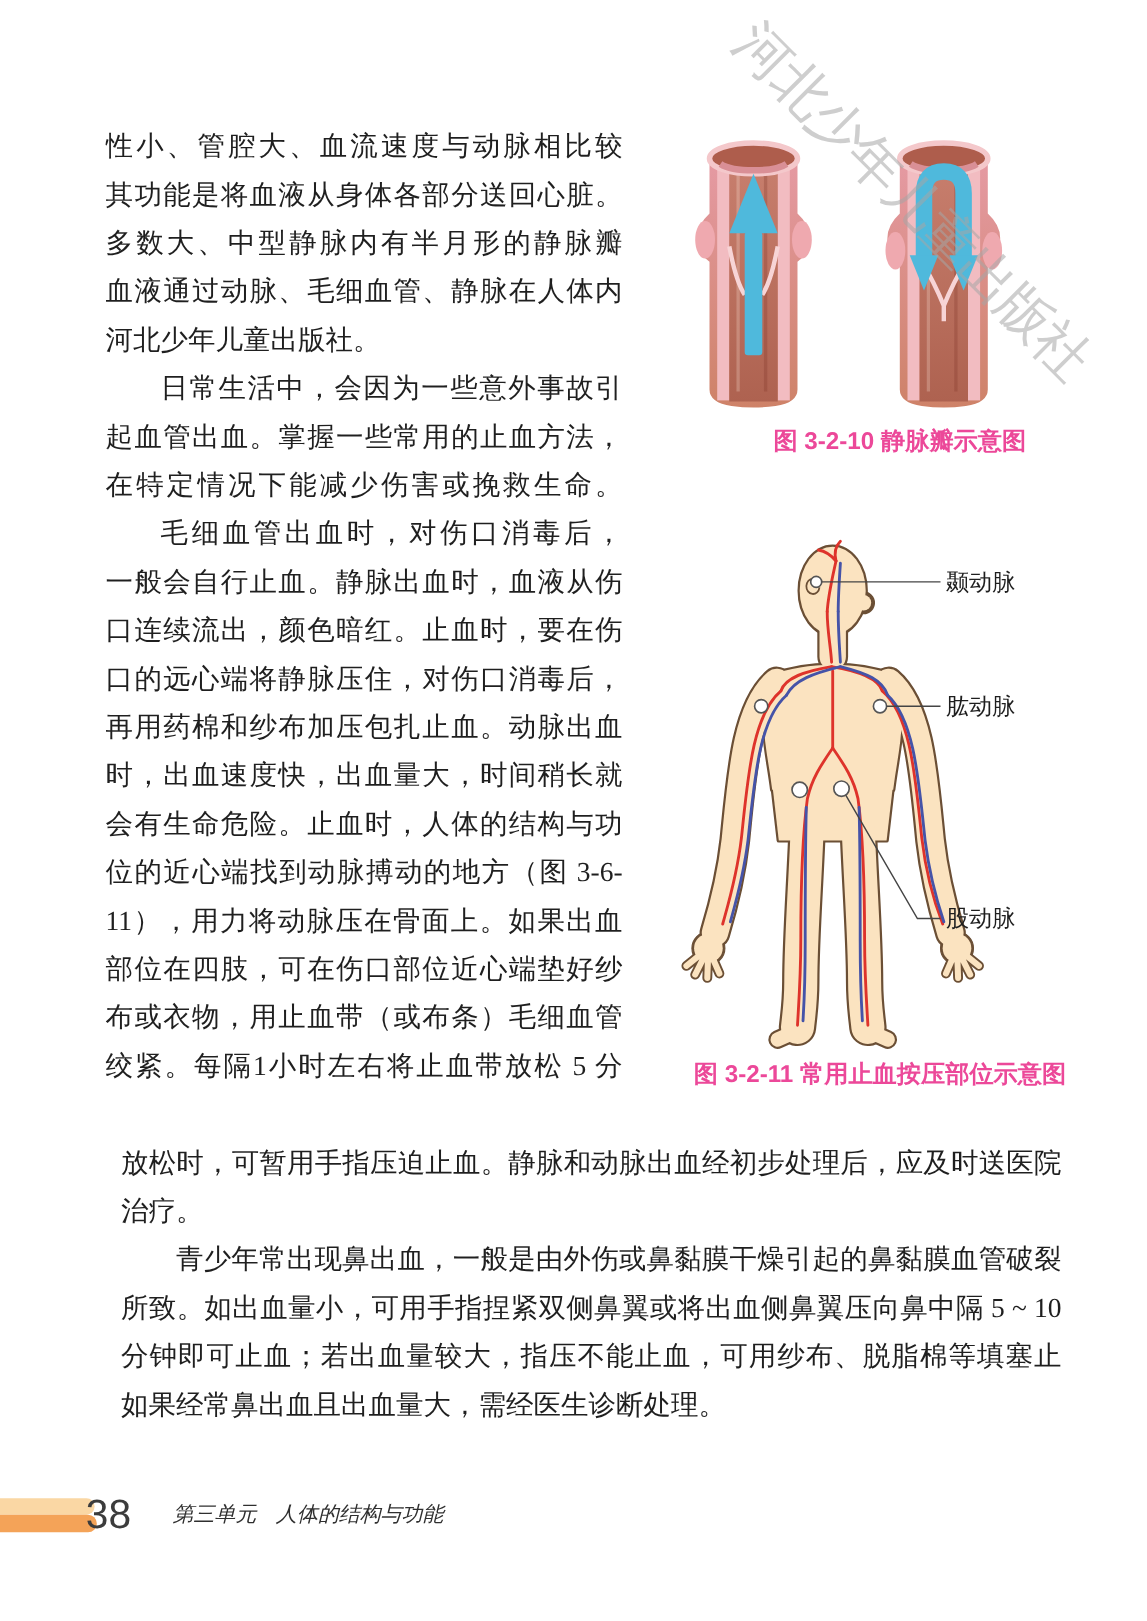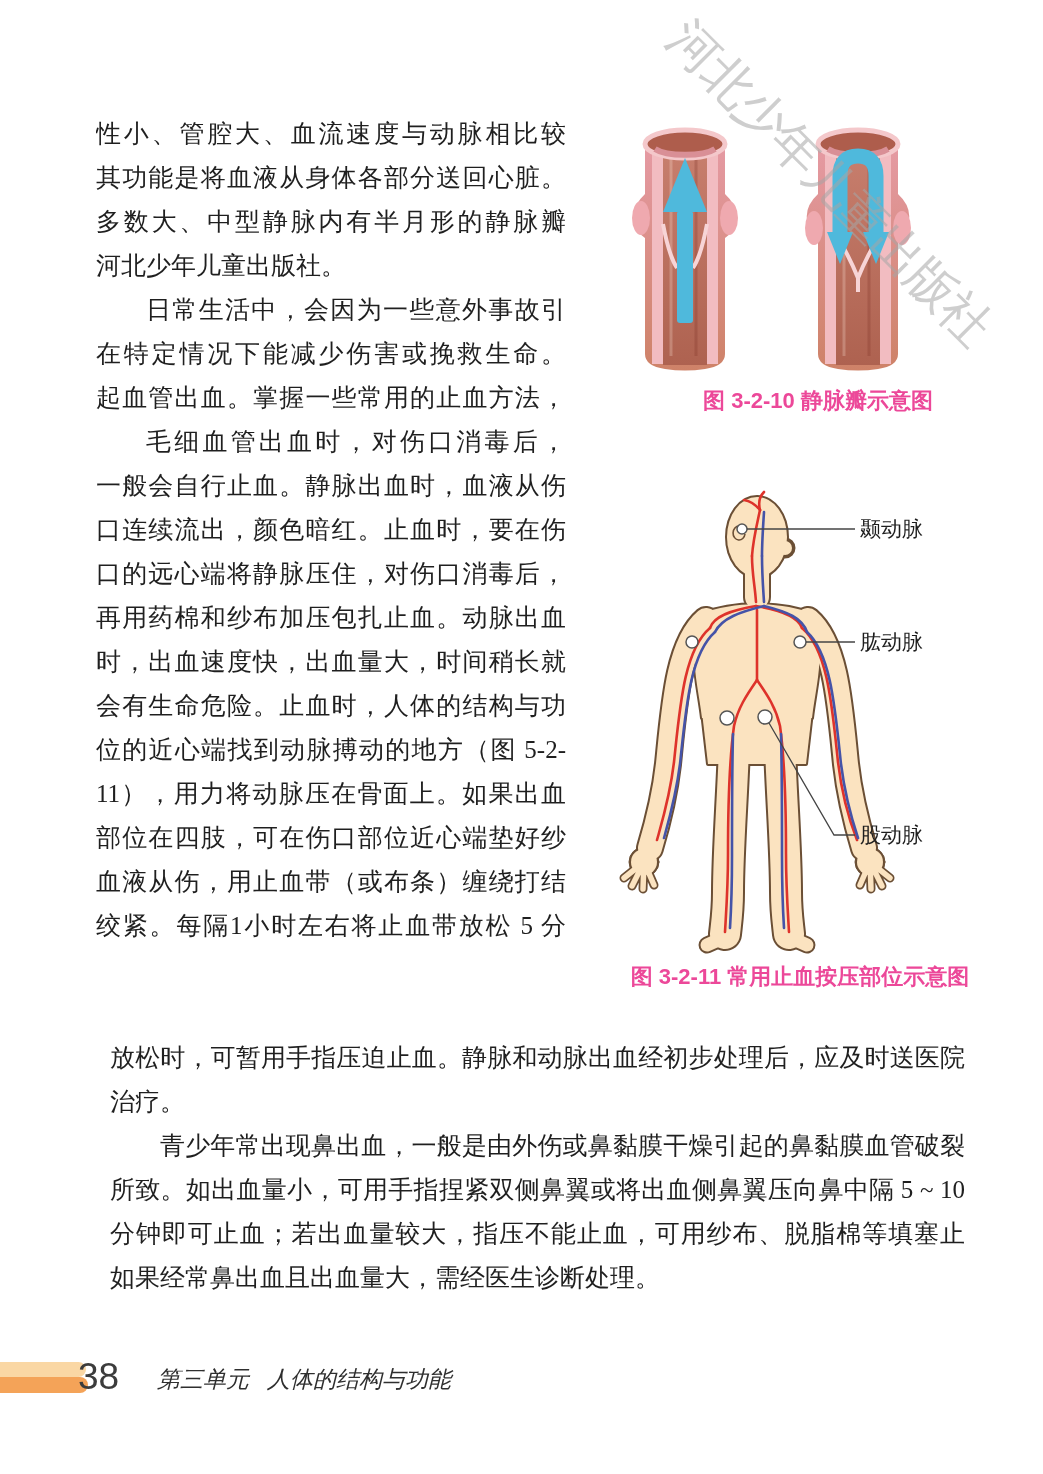--- a/index.html
+++ b/index.html
@@ -22,51 +22,52 @@
   #fig11{position:absolute;left:612px;top:482px;width:340px;height:480px;}
   
   #watermark{position:absolute;left:700px;top:6px;transform:rotate(45deg);transform-origin:0 0;
              font-size:50px;letter-spacing:-2px;color:rgba(165,165,165,0.55);
              white-space:nowrap;z-index:5;pointer-events:none;font-family:"Liberation Serif",serif;}
   
   .bar-light{position:absolute;left:0;top:1362px;width:86px;height:15px;background:#FAD7A4;border-radius:0 10px 10px 0;}
   .bar-dark{position:absolute;left:0;top:1377px;width:88px;height:16px;background:#F4A358;border-radius:0 12px 12px 0;}
   #page-num{position:absolute;left:78px;top:1356px;font-size:37px;color:#3c3c3c;
             font-family:"Liberation Sans","DejaVu Sans",sans-serif;}
-  #footer-title{position:absolute;left:157px;top:1364px;font-size:23px;color:#2f2f2f;
+  #footer-title{position:absolute;left:157px;top:1364px;font-size:19px;color:#2f2f2f;
                 font-style:italic;font-family:"Liberation Serif",serif;text-align:right;}
   #footer-title .sep{display:inline-block;width:18px;}
   svg text{font-family:"Liberation Serif","DejaVu Serif",serif;}
 </style>
 </head>
 <body>
 
 <div class="page">
 
   <div id="watermark">河北少年儿童出版社</div>
 
   <div id="left-col" class="textcol">
       <div class="tline j">性小、管腔大、血流速度与动脉相比较慢，</div>
       <div class="tline j">其功能是将血液从身体各部分送回心脏。</div>
       <div class="tline j">多数大、中型静脉内有半月形的静脉瓣（图</div>
+      <div class="tline j">血液通过动脉、毛细血管、静脉在人体内</div>
       <div class="tline">河北少年儿童出版社。</div>
       <div class="tline j indent">日常生活中，会因为一些意外事故引</div>
+      <div class="tline j">起血管出血。掌握一些常用的止血方法，</div>
       <div class="tline j">在特定情况下能减少伤害或挽救生命。</div>
-      <div class="tline j">起血管出血。掌握一些常用的止血方法，</div>
       <div class="tline j indent">毛细血管出血时，对伤口消毒后，</div>
       <div class="tline j">一般会自行止血。静脉出血时，血液从伤</div>
       <div class="tline j">口连续流出，颜色暗红。止血时，要在伤</div>
       <div class="tline j">口的远心端将静脉压住，对伤口消毒后，</div>
       <div class="tline j">再用药棉和纱布加压包扎止血。动脉出血</div>
       <div class="tline j">时，出血速度快，出血量大，时间稍长就</div>
       <div class="tline j">会有生命危险。止血时，人体的结构与功能</div>
-      <div class="tline j">位的近心端找到动脉搏动的地方（图 5-2-</div>
+      <div class="tline j">位的近心端找到动脉搏动的地方（图 3-6-</div>
       <div class="tline j">11），用力将动脉压在骨面上。如果出血</div>
       <div class="tline j">部位在四肢，可在伤口部位近心端垫好纱</div>
-      <div class="tline j">血液从伤，用止血带（或布条）缠绕打结</div>
+      <div class="tline j">布或衣物，用止血带（或布条）毛细血管</div>
       <div class="tline j">绞紧。每隔1小时左右将止血带放松 5 分钟。</div>
     </div>
 
   <div id="bottom-text" class="textcol">
       <div class="tline j">放松时，可暂用手指压迫止血。静脉和动脉出血经初步处理后，应及时送医院</div>
       <div class="tline">治疗。</div>
       <div class="tline j indent">青少年常出现鼻出血，一般是由外伤或鼻黏膜干燥引起的鼻黏膜血管破裂</div>
       <div class="tline j">所致。如出血量小，可用手指捏紧双侧鼻翼或将出血侧鼻翼压向鼻中隔 5 ~ 10</div>
       <div class="tline j">分钟即可止血；若出血量较大，指压不能止血，可用纱布、脱脂棉等填塞止血。</div>
       <div class="tline">如果经常鼻出血且出血量大，需经医生诊断处理。</div>

